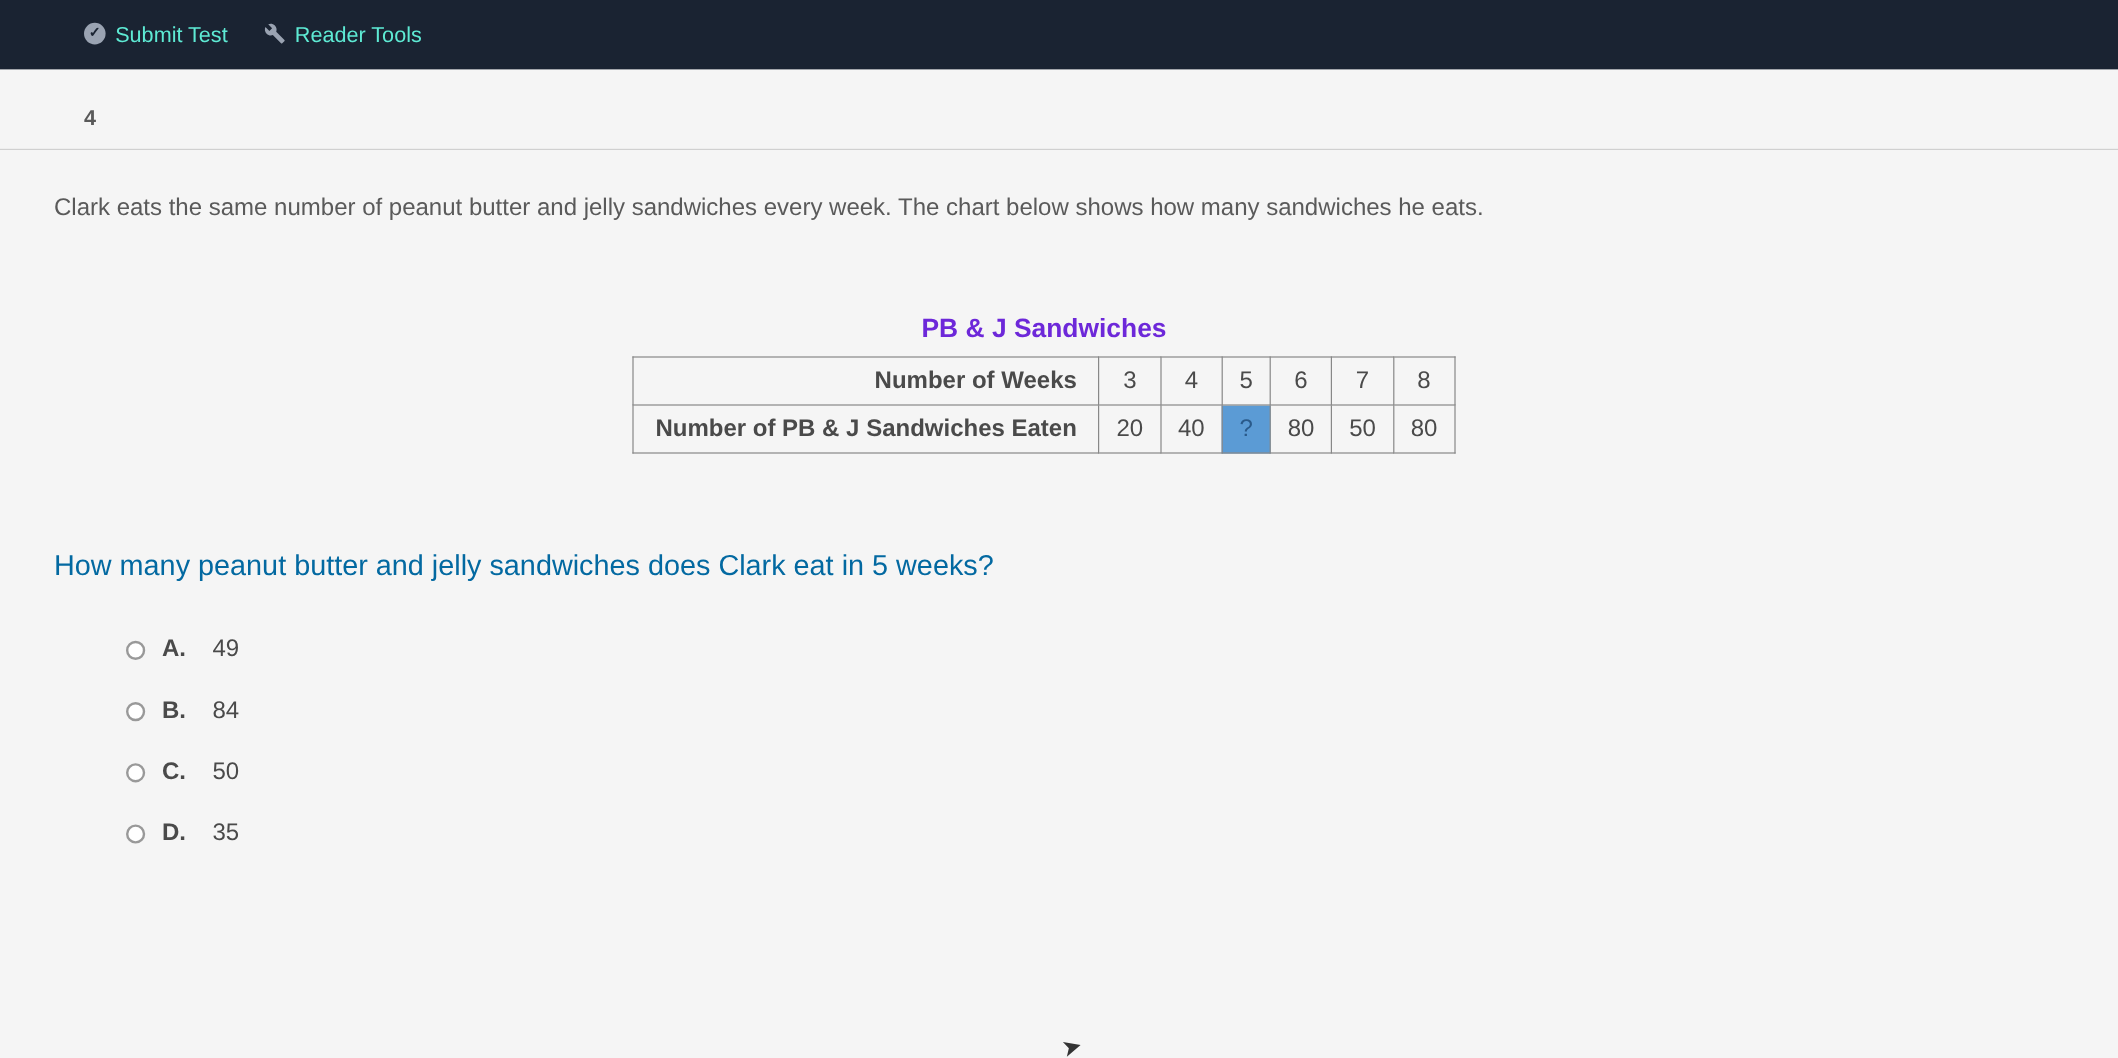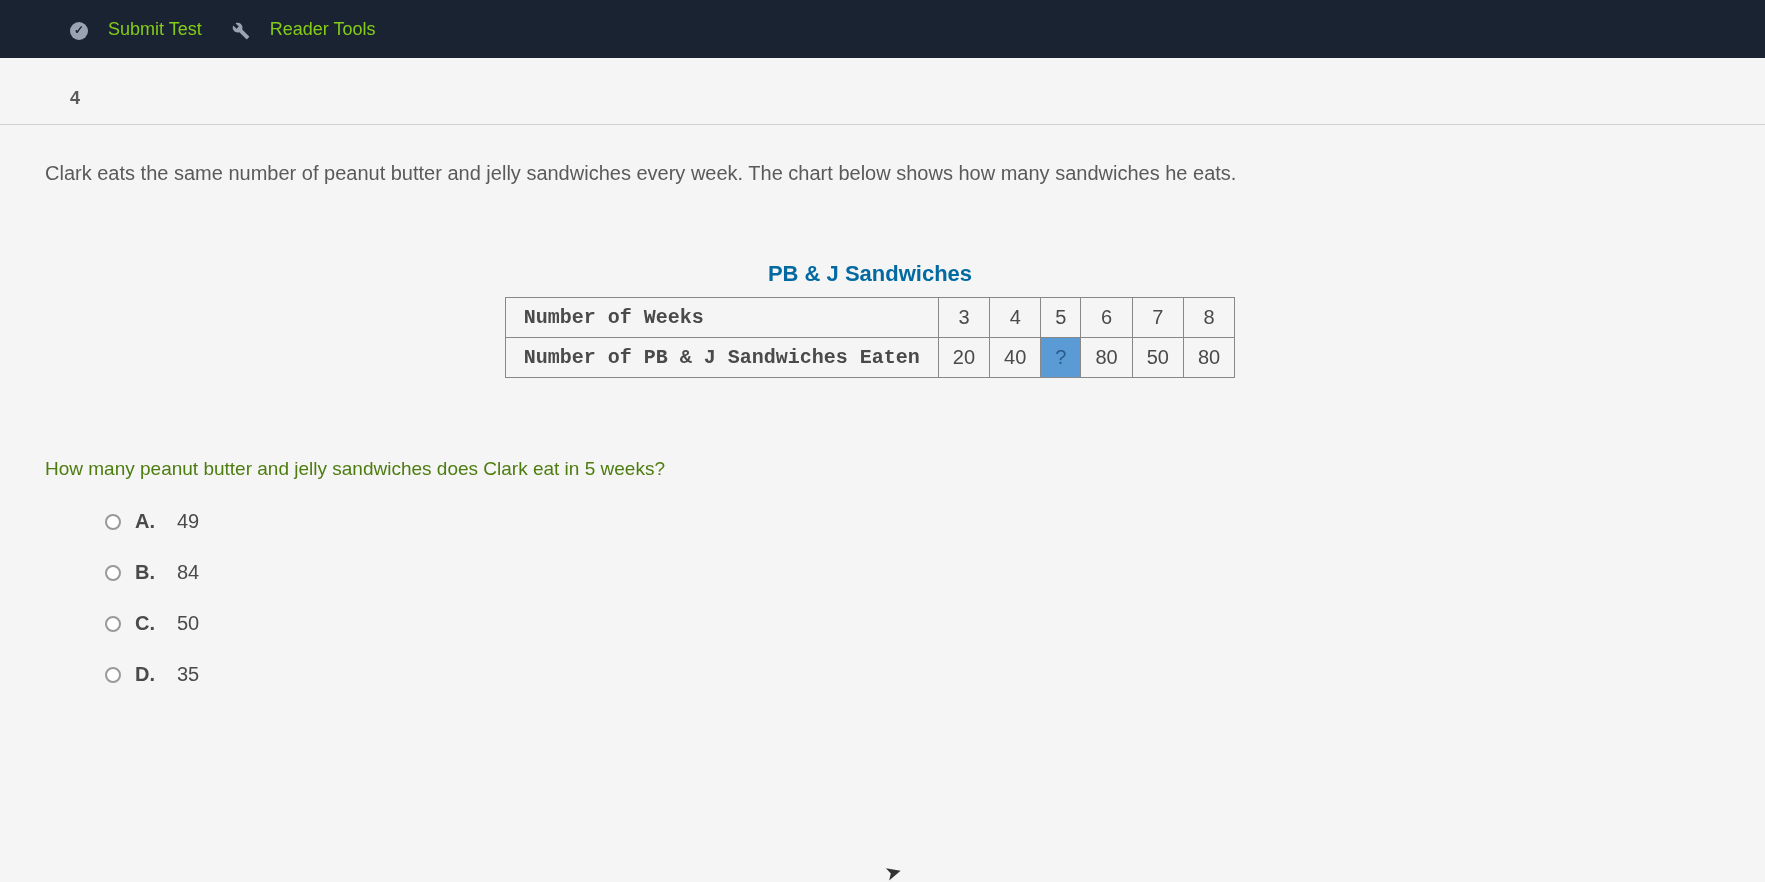--- a/index.html
+++ b/index.html
@@ -28,23 +28,23 @@
       font-weight: 400;
       color: #c0c5ce;
     }
     .header-actions {
       display: flex;
       gap: 30px;
       align-items: center;
     }
     .header-btn {
       display: flex;
-      align-items: flex-end;
-      gap: 20px;
-      color: #84cc16;
+      align-items: flex-start;
+      gap: 8px;
+      color: #5eead4;
       font-size: 18px;
       cursor: pointer;
     }
     .check-icon {
       width: 18px;
       height: 18px;
       background: #9aa3b2;
       border-radius: 50%;
       position: relative;
     }
@@ -85,48 +85,47 @@
     }
     .table-container {
       display: flex;
       flex-direction: column;
       align-items: center;
       margin-bottom: 80px;
     }
     .table-title {
       font-size: 22px;
       font-weight: bold;
-      color: #0369a1;
+      color: #6d28d9;
       margin-bottom: 10px;
     }
     .data-table {
       border-collapse: collapse;
     }
     .data-table td {
       border: 1px solid #888;
       padding: 8px 14px;
       text-align: center;
       font-size: 20px;
       color: #4a4a4a;
       background: #f5f5f5;
     }
     .data-table td.row-header {
       font-weight: bold;
-      text-align: left;
+      text-align: right;
       padding: 8px 18px;
-      font-family: Liberation Mono, monospace;
     }
     .data-table td.highlighted {
       background: #5b9bd5;
       color: #2a5a8a;
     }
     .sub-question {
-      font-size: 19px;
-      color: #4d7c0f;
-      margin-bottom: 30px;
+      font-size: 24px;
+      color: #0369a1;
+      margin-bottom: 44px;
     }
     .options {
       padding-left: 60px;
     }
     .option {
       display: flex;
       align-items: center;
       gap: 14px;
       margin-bottom: 28px;
       cursor: pointer;

